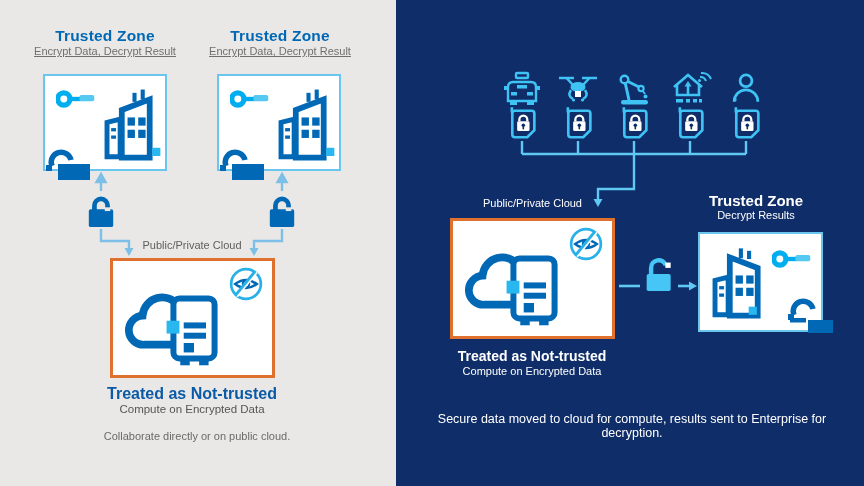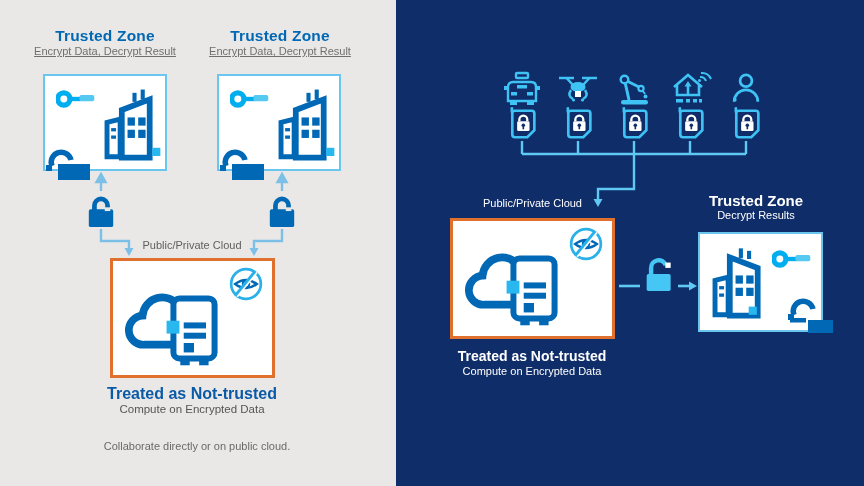--- a/index.html
+++ b/index.html
@@ -157,21 +157,21 @@
     <circle cx="20" cy="20" r="16.5" fill="#fff" stroke="#29b0e8" stroke-width="3"></circle>
     <path d="M8,20 Q20,11 32,20 Q20,29 8,20 Z" fill="none" stroke="#0068b5" stroke-width="2.8"></path>
     <circle cx="20" cy="20" r="3.6" fill="none" stroke="#0068b5" stroke-width="2.2"></circle>
     <circle cx="20" cy="20" r="1.4" fill="#29b0e8"></circle>
     <line x1="32" y1="7" x2="10" y2="34" stroke="#ffffff" stroke-width="2.5"></line>
     <line x1="30" y1="6" x2="8" y2="33" stroke="#29b0e8" stroke-width="3.2"></line>
   </svg>
 
   <div class="abs ctr nt-title-left" style="left:92px;top:385px;width:200px">Treated as Not-trusted</div>
   <div class="abs ctr nt-sub-left" style="left:92px;top:403px;width:200px">Compute on Encrypted Data</div>
-  <div class="abs ctr caption-left" style="left:72px;top:440px;width:250px">Collaborate directly or on public cloud.</div>
+  <div class="abs ctr caption-left" style="left:72px;top:430px;width:250px">Collaborate directly or on public cloud.</div>
 
 
   <svg class="abs" style="left:500px;top:71px" width="44" height="36" viewBox="0 0 44 36">
     <g stroke="#3fc3f4" fill="none" stroke-width="2.4">
       <rect x="16" y="2" width="12" height="5" rx="1"></rect>
       <path d="M8,30 V16 Q8,11 13,11 H31 Q36,11 36,16 V30 Z"></path>
     </g>
     <g fill="#3fc3f4">
       <rect x="17" y="14" width="10" height="3.5"></rect>
       <rect x="11" y="21" width="6" height="3.5"></rect>
@@ -323,14 +323,15 @@
     <rect x="16" y="9.5" width="13" height="5" fill="#00aeef"></rect>
     <rect x="27" y="7.5" width="17" height="7" rx="2" fill="#55c9f2"></rect>
   </svg>
   <svg class="abs" style="left:786px;top:294px" width="48" height="42" viewBox="0 0 48 42">
     <path d="M8,21 A10,10 0 1 1 27,15" fill="none" stroke="#0068b5" stroke-width="5.5"></path>
     <rect x="2" y="20" width="6" height="6" fill="#0068b5"></rect>
     <rect x="4" y="24" width="16" height="4.5" fill="#0068b5"></rect>
     <rect x="22" y="26" width="25" height="13" fill="#0068b5"></rect>
   </svg>
 
+  <div class="abs ctr rp-caption" style="left:412px;top:412px;width:440px">Secure data moved to cloud for compute, results sent to Enterprise for decryption.</div>
 
 </div>
 
 </body></html>

